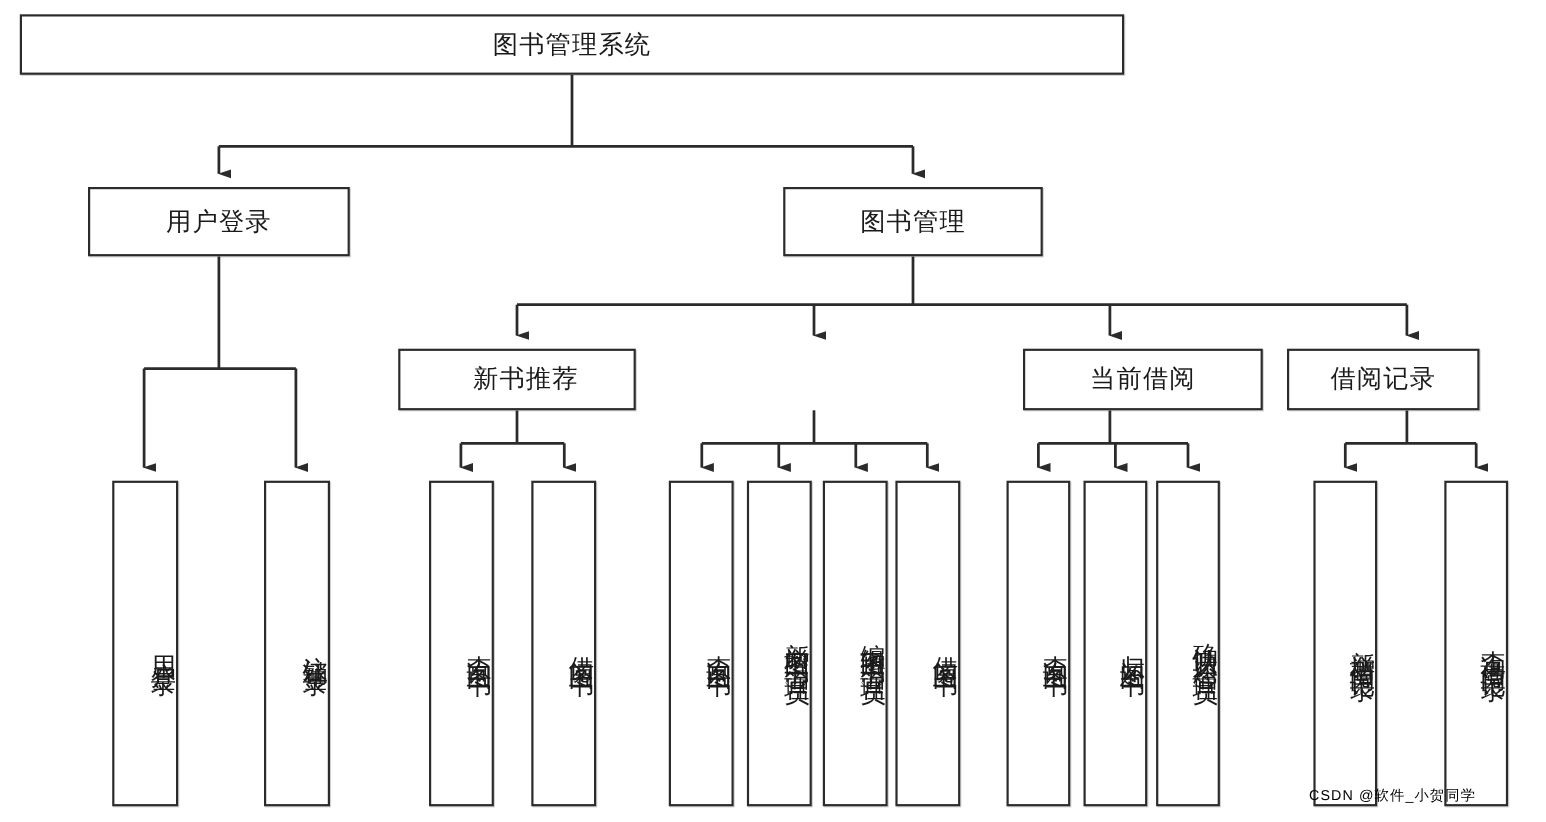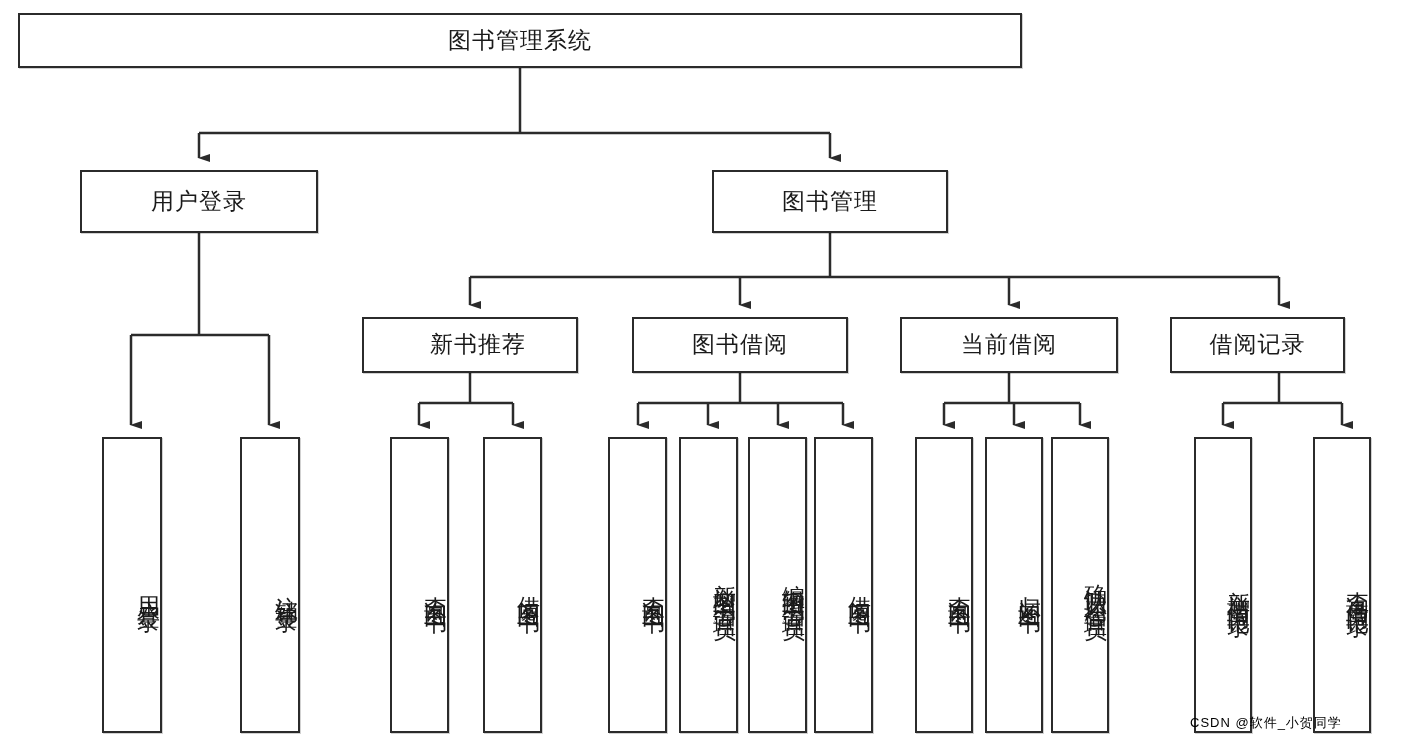--- a/index.html
+++ b/index.html
@@ -130,24 +130,21 @@
   <div class="node horiz" style="left:80px; top:170px; width:238px; height:63px;">
     <span>用户登录</span>
   </div>
   <div class="node horiz" style="left:712px; top:170px; width:236px; height:63px;">
     <span>图书管理</span>
   </div>
 
   <div class="node horiz" style="left:362px; top:317px; width:216px; height:56px;padding-left:16px;">
     <span>新书推荐</span>
   </div>
-  <div class="node horiz" style="left:632px; top:317px; width:216px; height:56px;">
-    <span>图书借阅</span>
-  </div>
-  <div class="node horiz" style="left:900px; top:317px; width:218px; height:56px;">
+  <div class="node horiz" style="left:930px; top:317px; width:218px; height:56px;">
     <span>当前借阅</span>
   </div>
   <div class="node horiz" style="left:1170px; top:317px; width:175px; height:56px;">
     <span>借阅记录</span>
   </div>
 
   <div class="node vert" style="left:102px; top:437px; width:60px; height:296px;">
     <span class="vlabel">用户登录</span>
   </div>
   <div class="node vert" style="left:240px; top:437px; width:60px; height:296px;">

